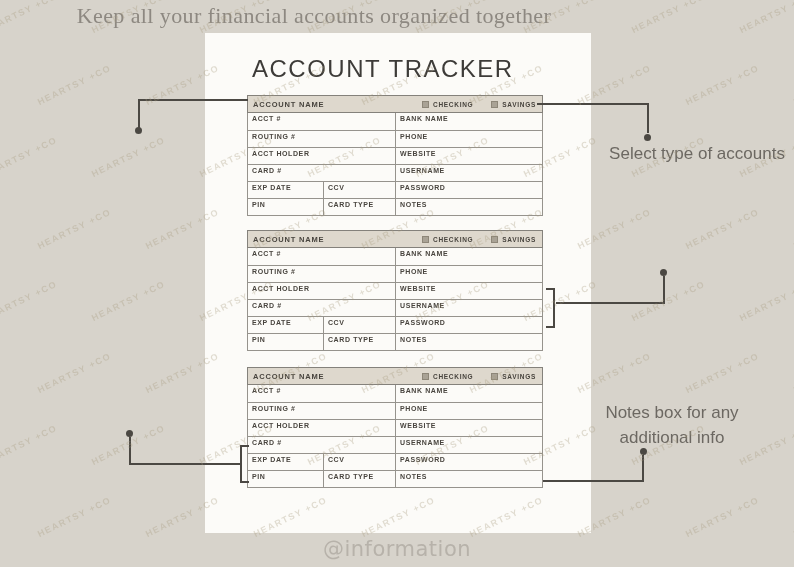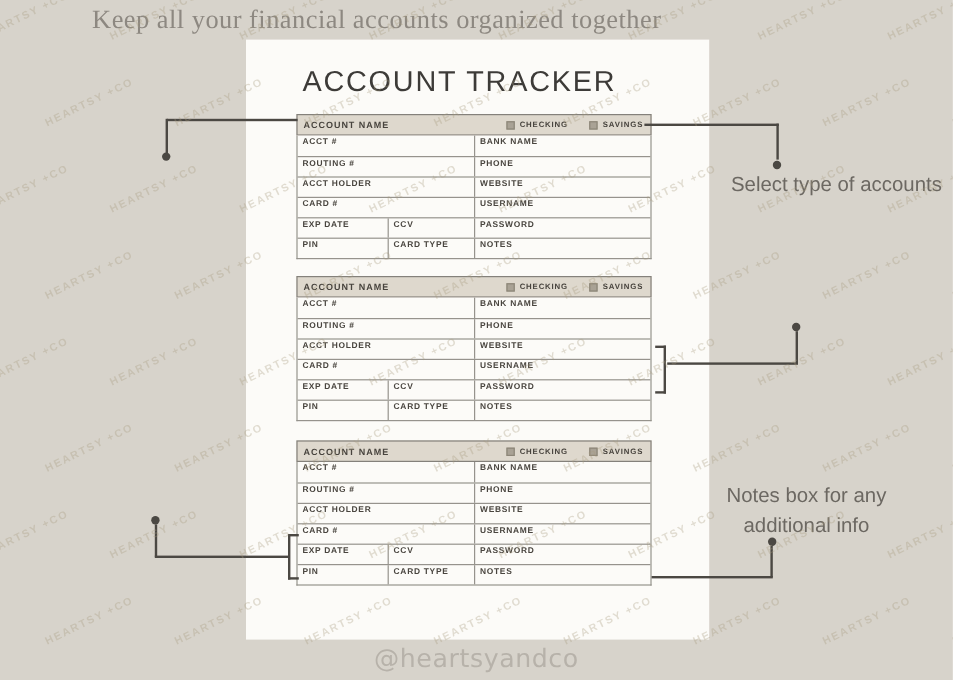--- a/index.html
+++ b/index.html
@@ -232,21 +232,21 @@
   <div class="dot c4-dot"></div>
   <div class="vline c4-v"></div>
   <div class="hline c4-h"></div>
   <div class="bracket-left"></div>
 
   <div class="annotation ann-bottom-right">Notes box for any additional info</div>
   <div class="dot c5-dot"></div>
   <div class="vline c5-v"></div>
   <div class="hline c5-h"></div>
 
-  <div class="credit">@heartsyandco</div>
+  <div class="credit">@information</div>
 
   <div class="wm-layer" id="wm-layer">
       <span class="wm" style="left: -20px; top: 8px;">HEARTSY +CO</span>
       <span class="wm" style="left: 88px; top: 8px;">HEARTSY +CO</span>
       <span class="wm" style="left: 196px; top: 8px;">HEARTSY +CO</span>
       <span class="wm" style="left: 304px; top: 8px;">HEARTSY +CO</span>
       <span class="wm" style="left: 412px; top: 8px;">HEARTSY +CO</span>
       <span class="wm" style="left: 520px; top: 8px;">HEARTSY +CO</span>
       <span class="wm" style="left: 628px; top: 8px;">HEARTSY +CO</span>
       <span class="wm" style="left: 736px; top: 8px;">HEARTSY +CO</span>

